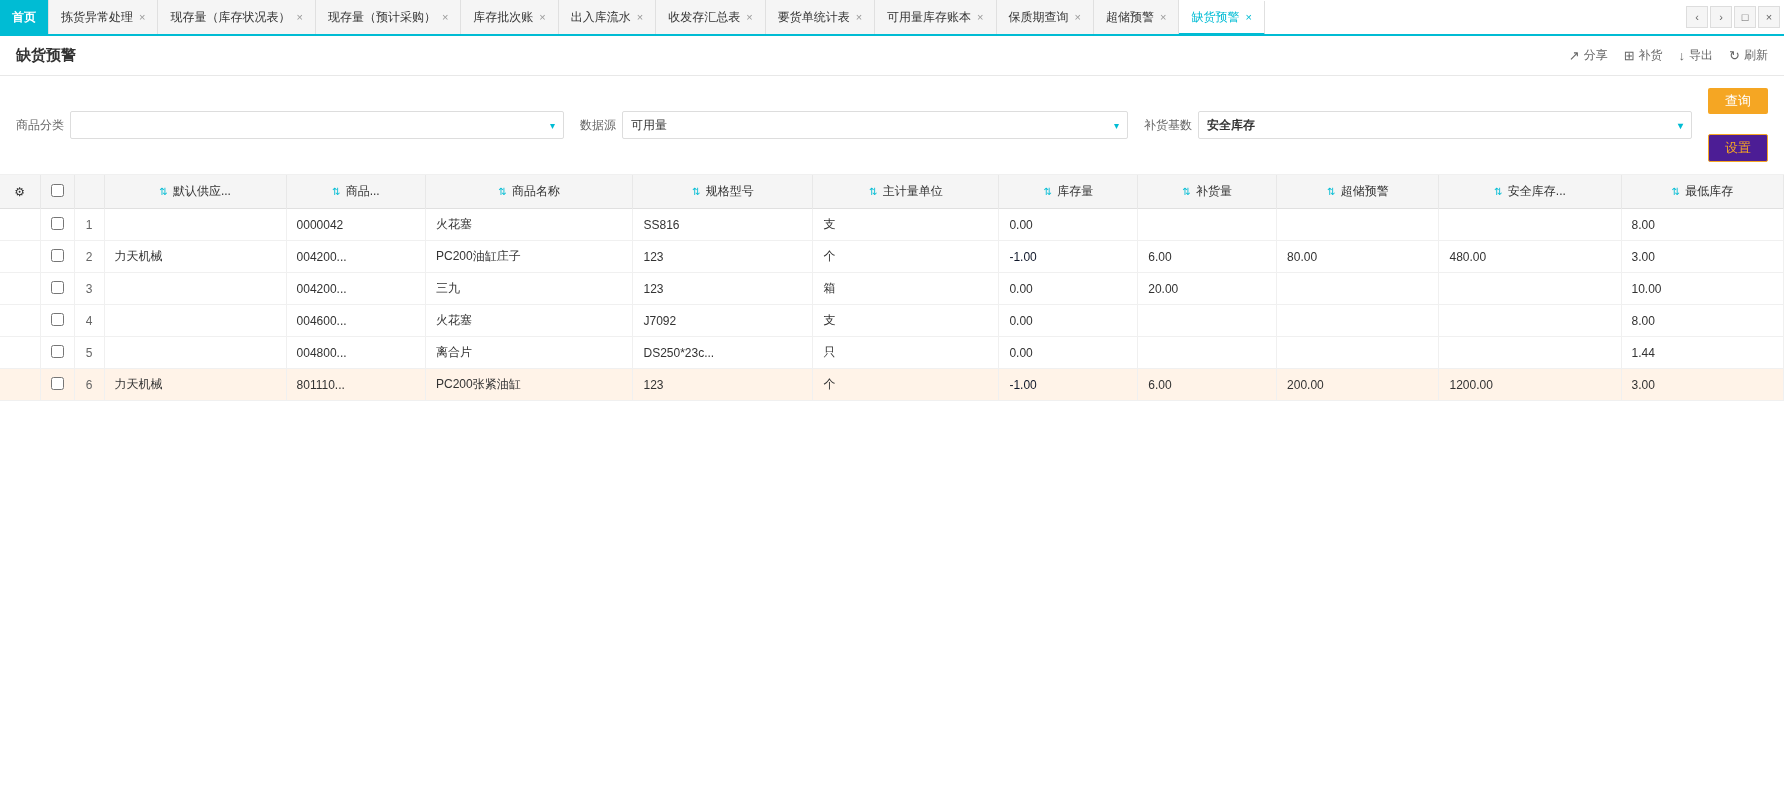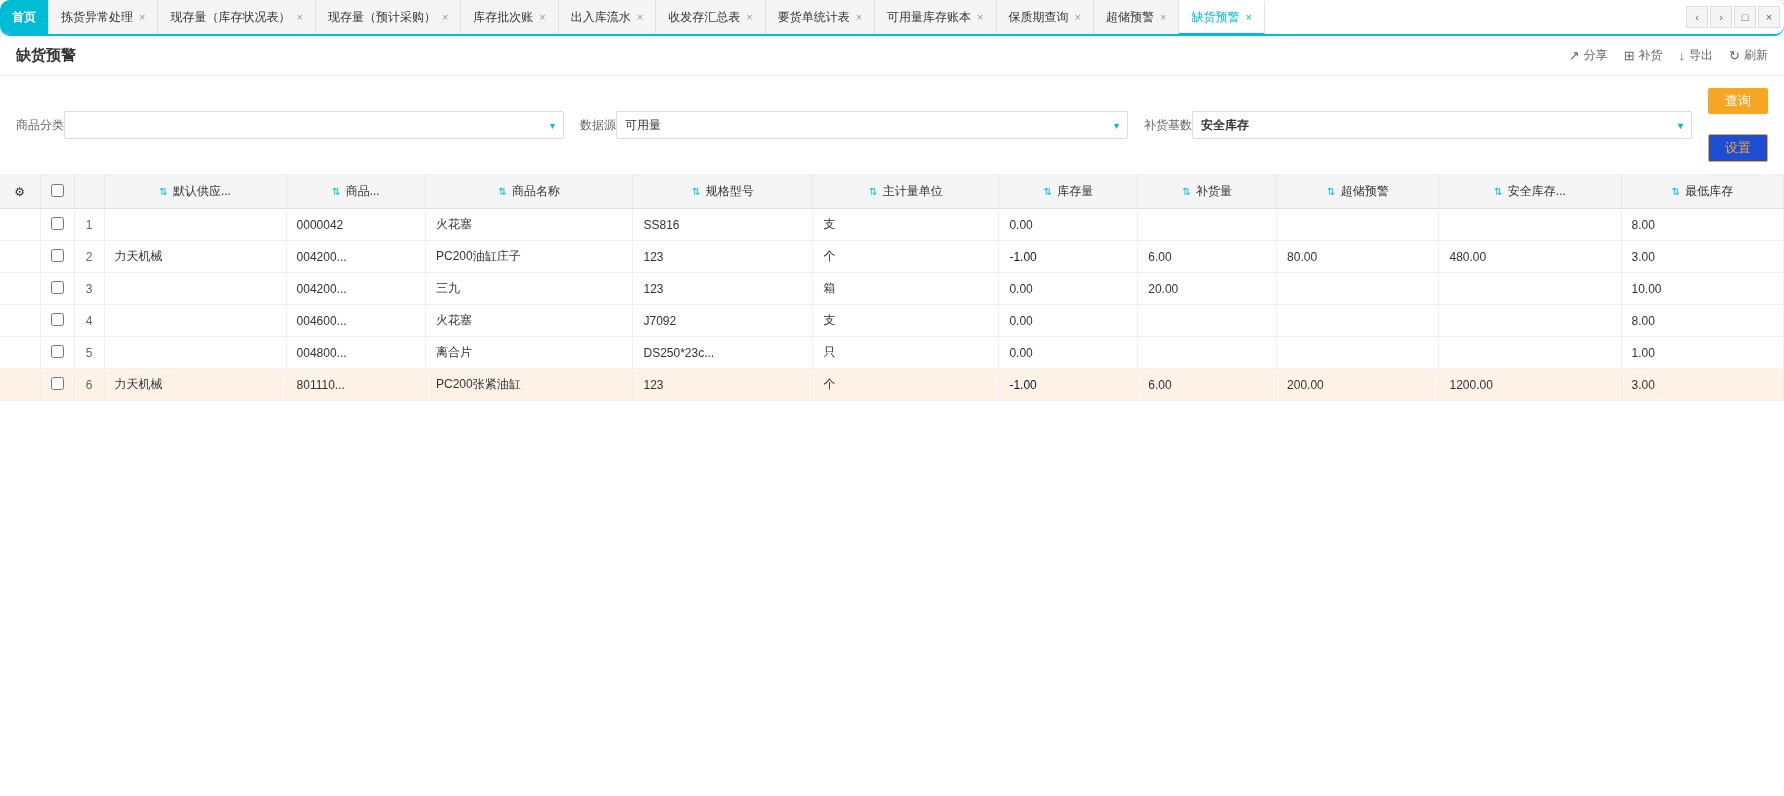--- a/index.html
+++ b/index.html
@@ -6,21 +6,20 @@
     body { font-family: 'Microsoft YaHei', Arial, sans-serif; font-size: 12px; background: #f0f2f5; color: #333; }
 
     
     .tab-bar {
       display: flex;
       align-items: center;
       background: #fff;
       border-bottom: 2px solid #00bcd4;
       height: 36px;
       overflow: hidden;
-      border-radius: 10px;
     }
     .tab-item {
       display: flex;
       align-items: center;
       padding: 0 12px;
       height: 100%;
       font-size: 12px;
       color: #333;
       cursor: pointer;
       white-space: nowrap;
@@ -104,21 +103,21 @@
     .filter-bar {
       display: flex;
       align-items: center;
       padding: 12px 16px;
       gap: 16px;
       border-bottom: 1px solid #f0f0f0;
     }
     .filter-item {
       display: flex;
       align-items: center;
-      gap: 0;
+      gap: 6px;
       flex: 1;
     }
     .filter-label {
       color: #666;
       font-size: 12px;
       white-space: nowrap;
     }
     .filter-select {
       flex: 1;
       height: 28px;
@@ -140,21 +139,21 @@
     .btn-query {
       background: #f5a623;
       color: #fff;
       border: none;
       padding: 4px 16px;
       cursor: pointer;
       border-radius: 2px;
       font-size: 13px;
     }
     .btn-settings {
-      background: #1d4ed8;
+      background: #4c1d95;
       color: #f5a623;
       border: 1px solid #f5a623;
       padding: 4px 16px;
       cursor: pointer;
       border-radius: 2px;
       font-size: 13px;
     }
 
     
     .table-container {
@@ -439,21 +438,21 @@
     <td class="num-col">5</td>
     <td></td>
     <td>004800...</td>
     <td>离合片</td>
     <td>DS250*23c...</td>
     <td>只</td>
     <td class="align-right ">0.00</td>
     <td class="align-right"></td>
     <td class="align-right"></td>
     <td class="align-right"></td>
-    <td class="align-right">1.00</td>
+    <td class="align-right">1.44</td>
   </tr>
           <tr class="highlighted">
     <td class="gear-col"></td>
     <td class="check-col">
       <input type="checkbox" style="">
     </td>
     <td class="num-col">6</td>
     <td>力天机械</td>
     <td>801110...</td>
     <td>PC200张紧油缸</td>

